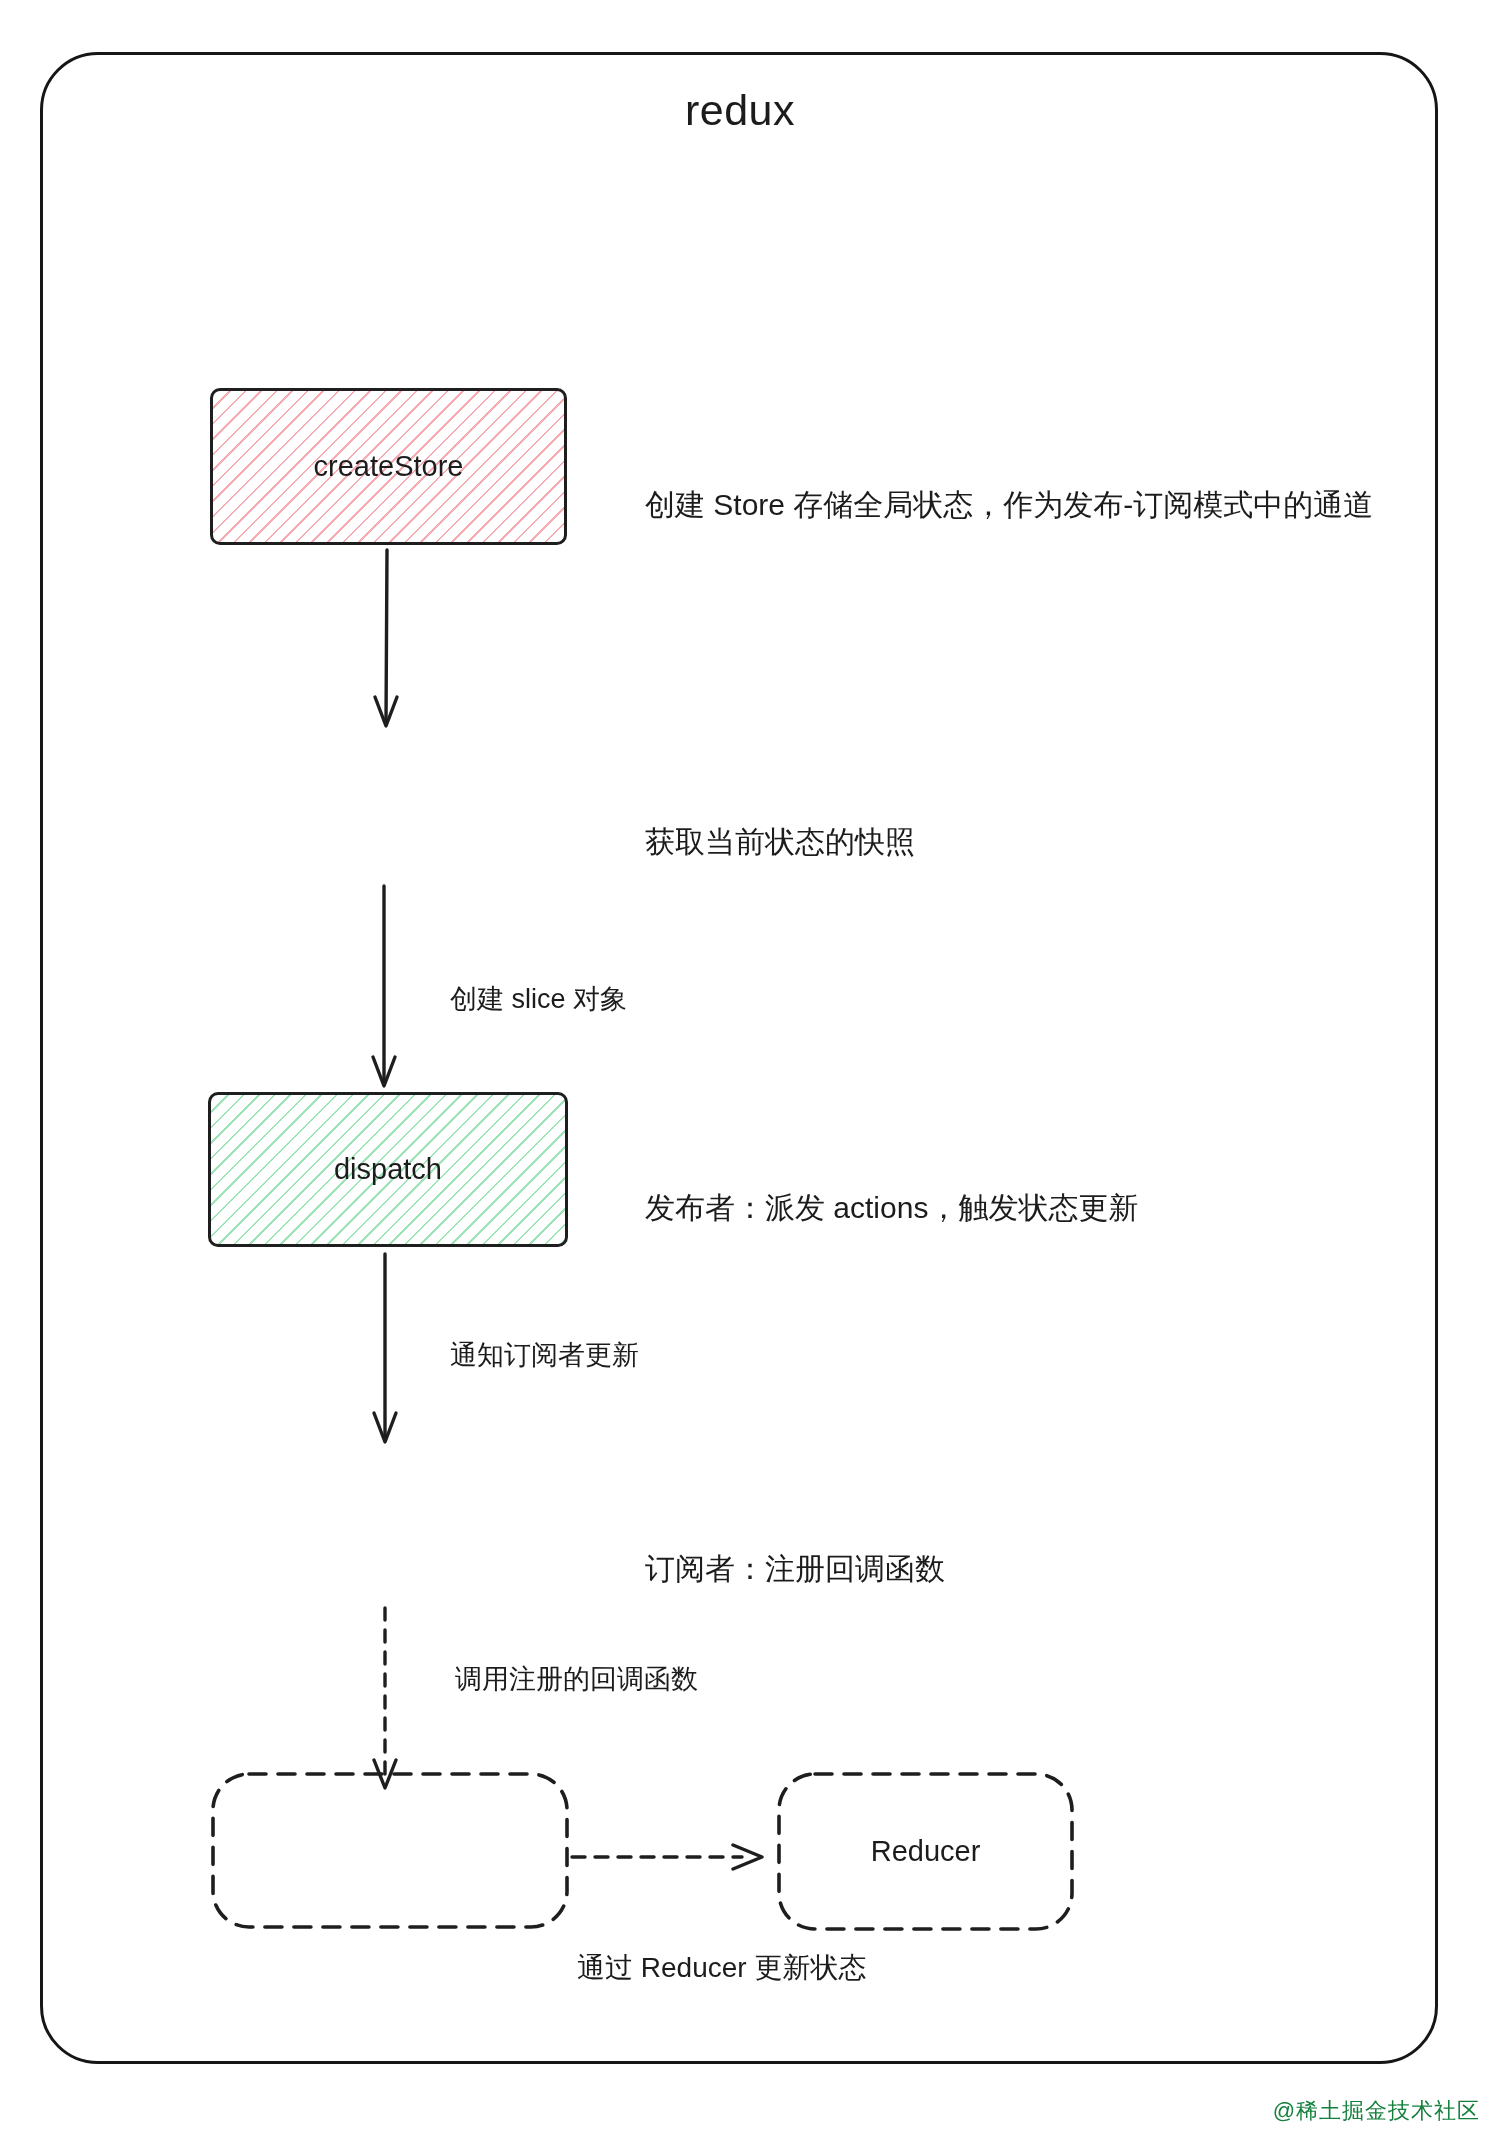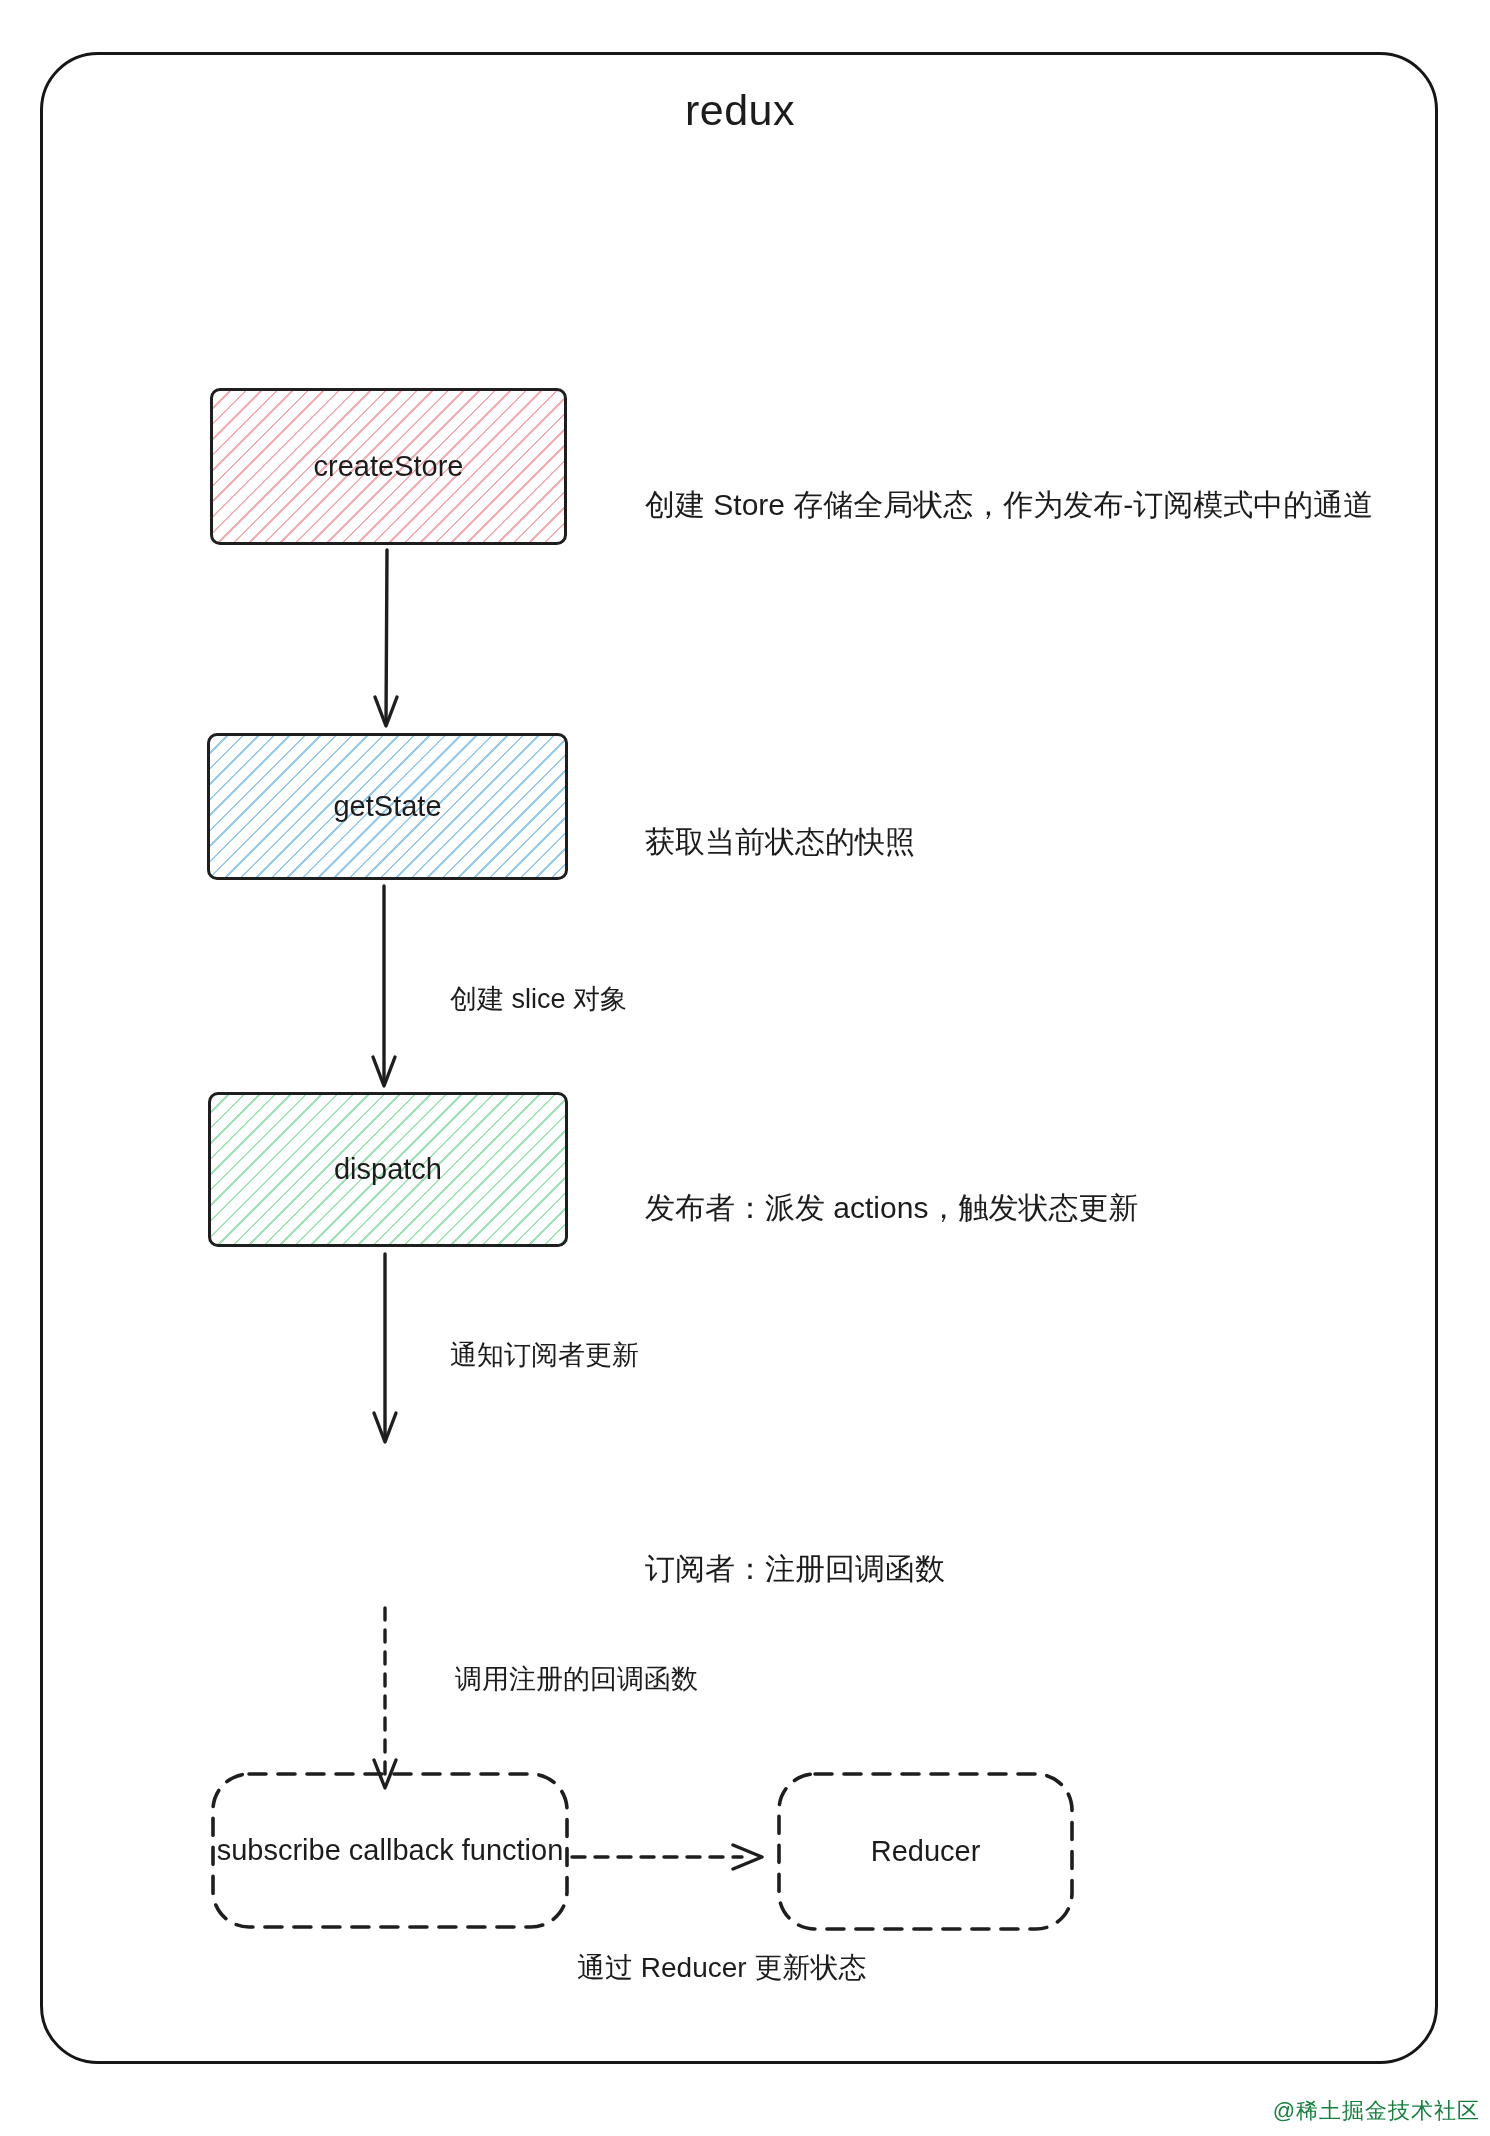--- a/index.html
+++ b/index.html
@@ -136,32 +136,26 @@
 
     <rect x="213" y="1774" width="354" height="153" rx="36" stroke-dasharray="17 12" stroke-width="3.6"></rect>
 
     <rect x="779" y="1774" width="293" height="155" rx="36" stroke-dasharray="17 12" stroke-width="3.6"></rect>
   </svg>
 
   <div class="node hatch node-create" style="--hc: #f6aab2;">
     <span>createStore</span>
   </div>
 
-  <div class="node hatch node-getstate" style="--hc: #96cbf0;">
-    <span>getState</span>
-  </div>
 
   <div class="node hatch node-dispatch" style="--hc: #9ce4b6;">
     <span>dispatch</span>
   </div>
 
 
-  <div class="node-dashed node-callback">
-    <span>subscribe callback function</span>
-  </div>
 
   <div class="node-dashed node-reducer">
     <span>Reducer</span>
   </div>
 
   <div class="desc desc-1">创建 Store 存储全局状态，作为发布-订阅模式中的通道</div>
   <div class="desc desc-2">获取当前状态的快照</div>
   <div class="desc desc-3">发布者：派发 actions，触发状态更新</div>
   <div class="desc desc-4">订阅者：注册回调函数</div>
 

